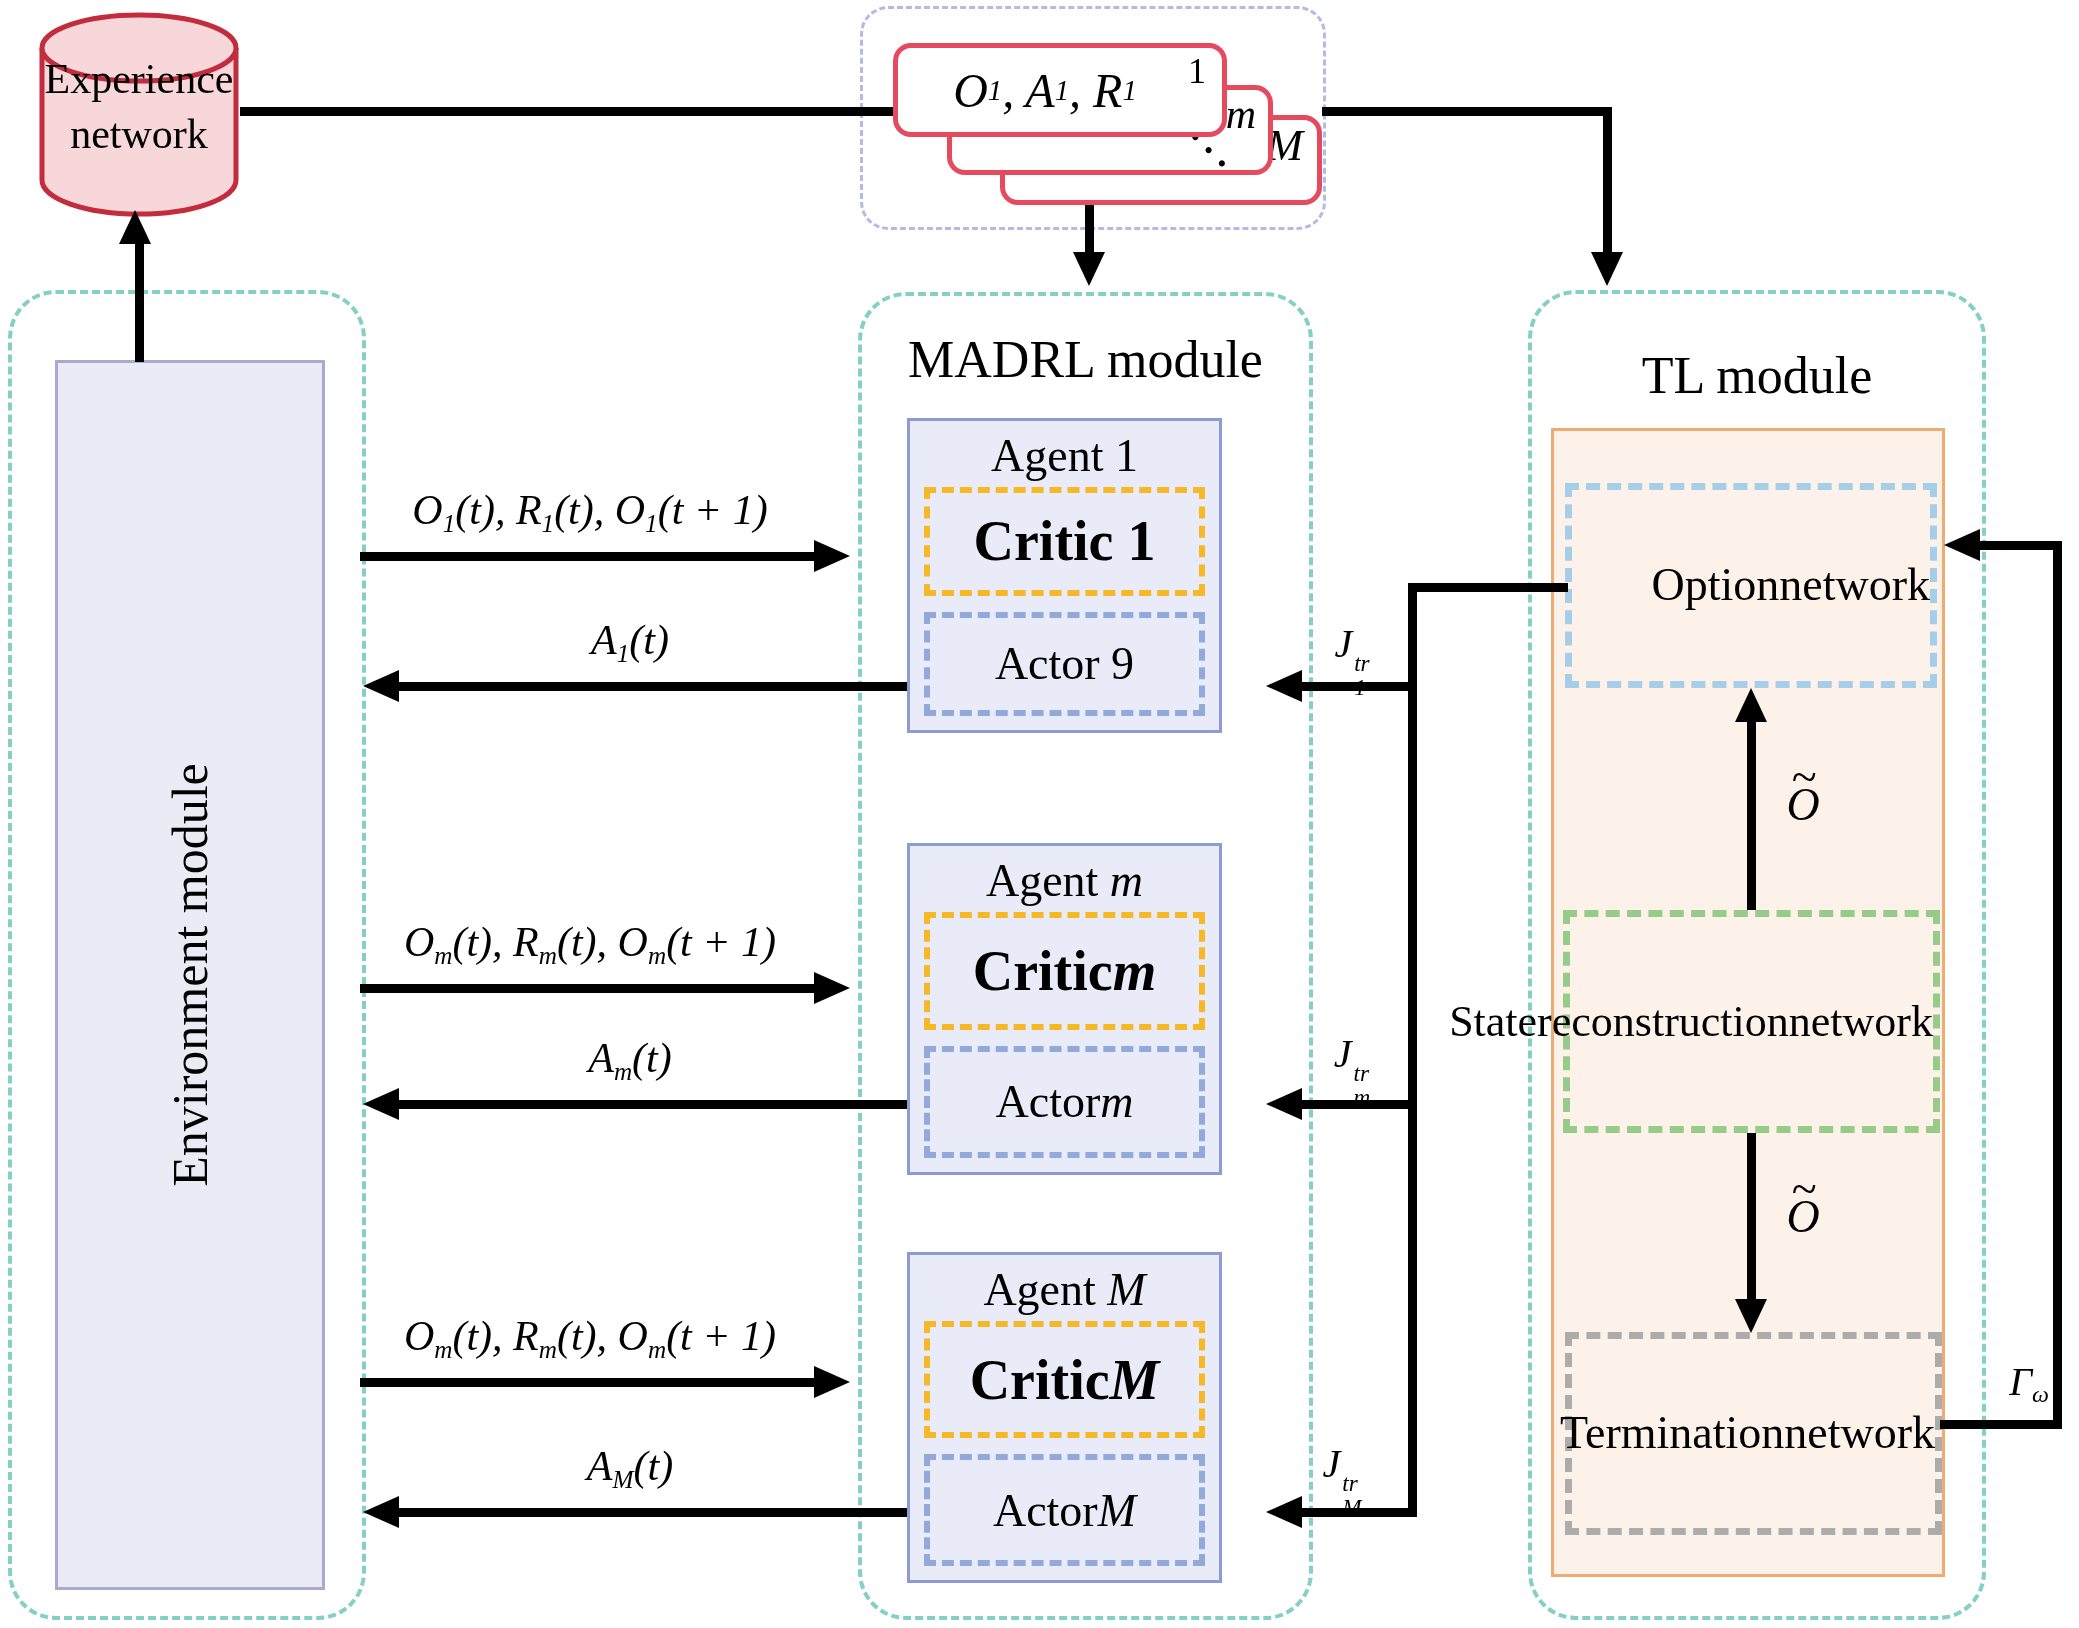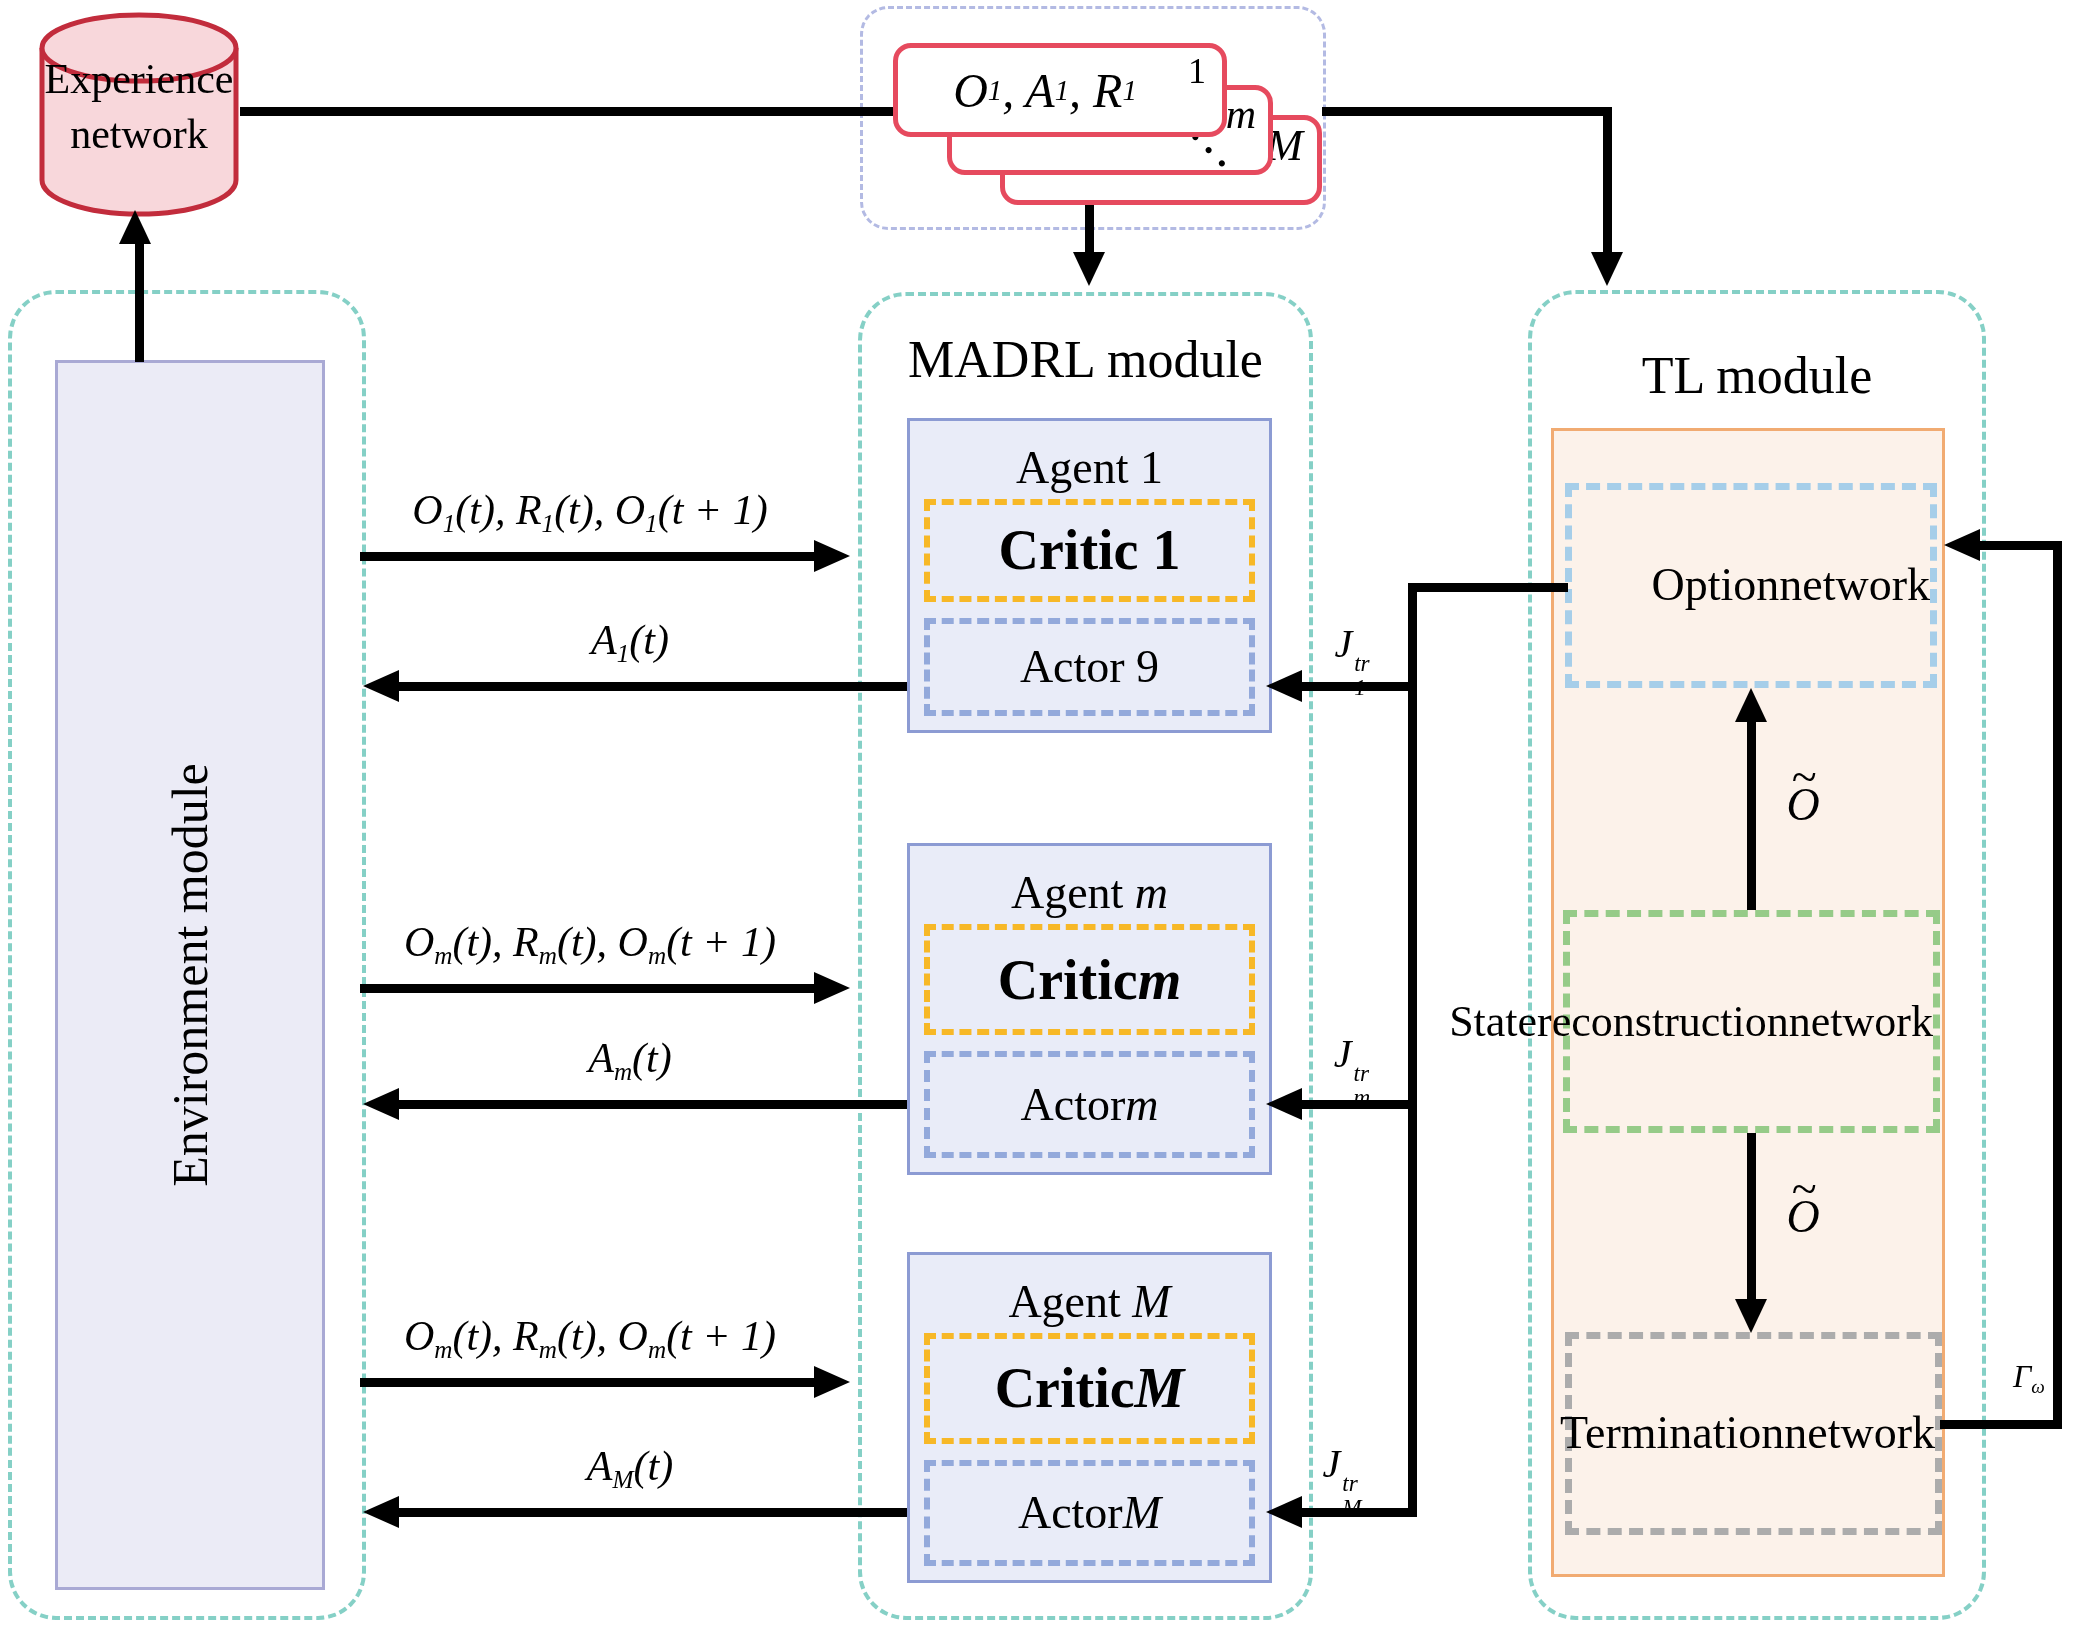--- a/index.html
+++ b/index.html
@@ -17,22 +17,22 @@
   .tri{position:absolute;width:0;height:0;}
   .tri-r{border-top:16px solid transparent;border-bottom:16px solid transparent;border-left:36px solid #000;}
   .tri-l{border-top:16px solid transparent;border-bottom:16px solid transparent;border-right:36px solid #000;}
   .tri-u{border-left:16px solid transparent;border-right:16px solid transparent;border-bottom:34px solid #000;}
   .tri-d{border-left:16px solid transparent;border-right:16px solid transparent;border-top:34px solid #000;}
 
   
   .envinner{position:absolute;left:55px;top:360px;width:270px;height:1230px;background:#ebebf6;
             border:3px solid #a9a9d4;box-sizing:border-box;display:flex;align-items:center;justify-content:center;}
   .envtitle{transform:rotate(-90deg);white-space:nowrap;font-size:50px;}
-  .agent{position:absolute;left:907px;width:365px;background:#e9ecf8;border:3px solid #8c9bd3;
-         box-sizing:border-box;display:flex;flex-direction:column;padding:16px 14px 14px;}
+  .agent{position:absolute;left:907px;width:315px;background:#e9ecf8;border:3px solid #8c9bd3;
+         box-sizing:border-box;display:flex;flex-direction:column;padding:4px 14px 14px;}
   .agent-title{text-align:center;font-size:46px;height:62px;line-height:62px;flex:none;}
   .critic{border:6px dashed #f7b827;flex:1.05;display:flex;align-items:center;justify-content:center;
           font-size:56px;margin-bottom:16px;font-weight:bold;}
   .actor{border:6px dashed #93a9db;flex:1;display:flex;align-items:center;justify-content:center;font-size:46px;}
   .orangebox{position:absolute;left:1551px;top:428px;width:394px;height:1149px;background:#fcf2ea;
              border:3px solid #f1ab72;box-sizing:border-box;}
   .netbox{position:absolute;display:flex;flex-direction:row;align-items:center;justify-content:flex-end;
           font-size:46px;line-height:1.22;box-sizing:border-box;text-align:center;}
   .optionbox{left:1565px;top:483px;width:372px;height:205px;border:7px dashed #a6cee9;}
   .greenbox{left:1563px;top:910px;width:377px;height:223px;border:7px dashed #96cb88;font-size:44px;}
@@ -212,15 +212,15 @@
   <div class="mlabel" style="left:1302px;top:1030px;width:100px;font-size:40px;"><span class="seg-n">J</span><span class="seg-v">
         <span>tr</span>
         <span>m</span>
       </span></div>
   <div class="mlabel" style="left:1292px;top:1440px;width:100px;font-size:40px;"><span class="seg-n">J</span><span class="seg-v">
         <span>tr</span>
         <span>M</span>
       </span></div>
   <div class="mlabel" style="left:1758px;top:778px;width:90px;font-size:46px;"><span class="seg-t"><span class="tld">~</span>O</span></div>
   <div class="mlabel" style="left:1758px;top:1190px;width:90px;font-size:46px;"><span class="seg-t"><span class="tld">~</span>O</span></div>
-  <div class="mlabel" style="left:1984px;top:1358px;width:90px;font-size:32px;"><span class="seg-n">Γ</span><span class="seg-b">ω</span></div>
+  <div class="mlabel" style="left:1984px;top:1358px;width:90px;font-size:40px;"><span class="seg-n">Γ</span><span class="seg-b">ω</span></div>
 
 </div>
 
 </body></html>

